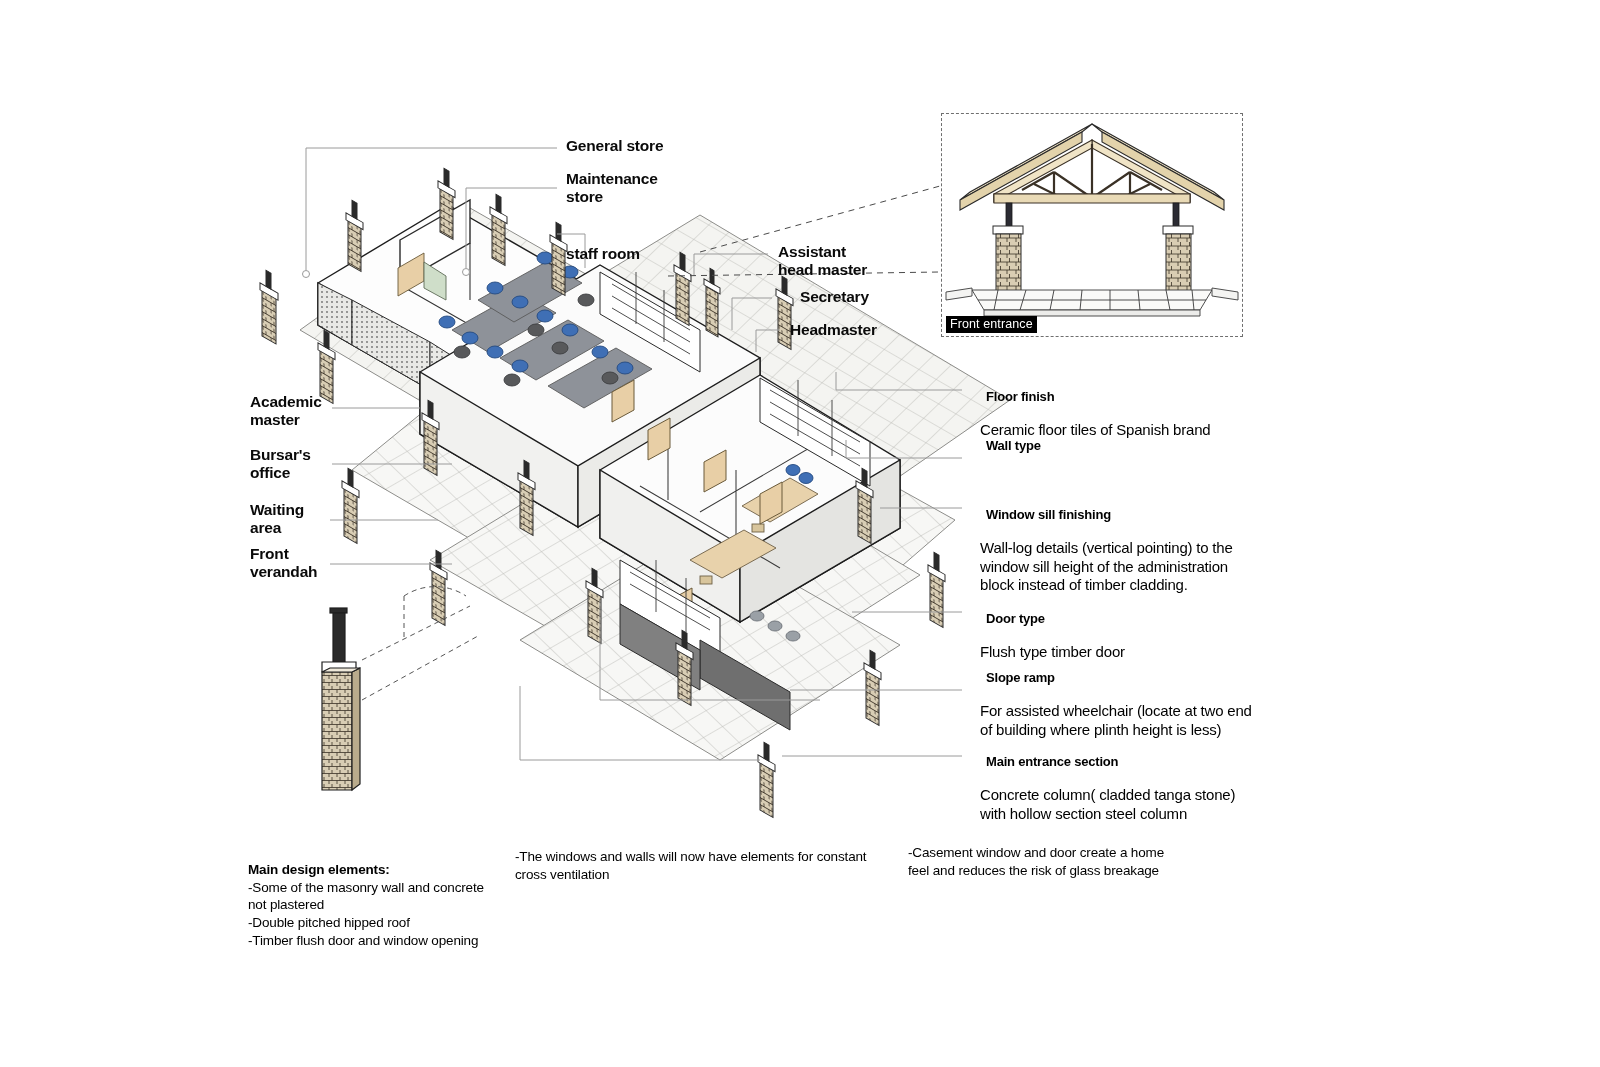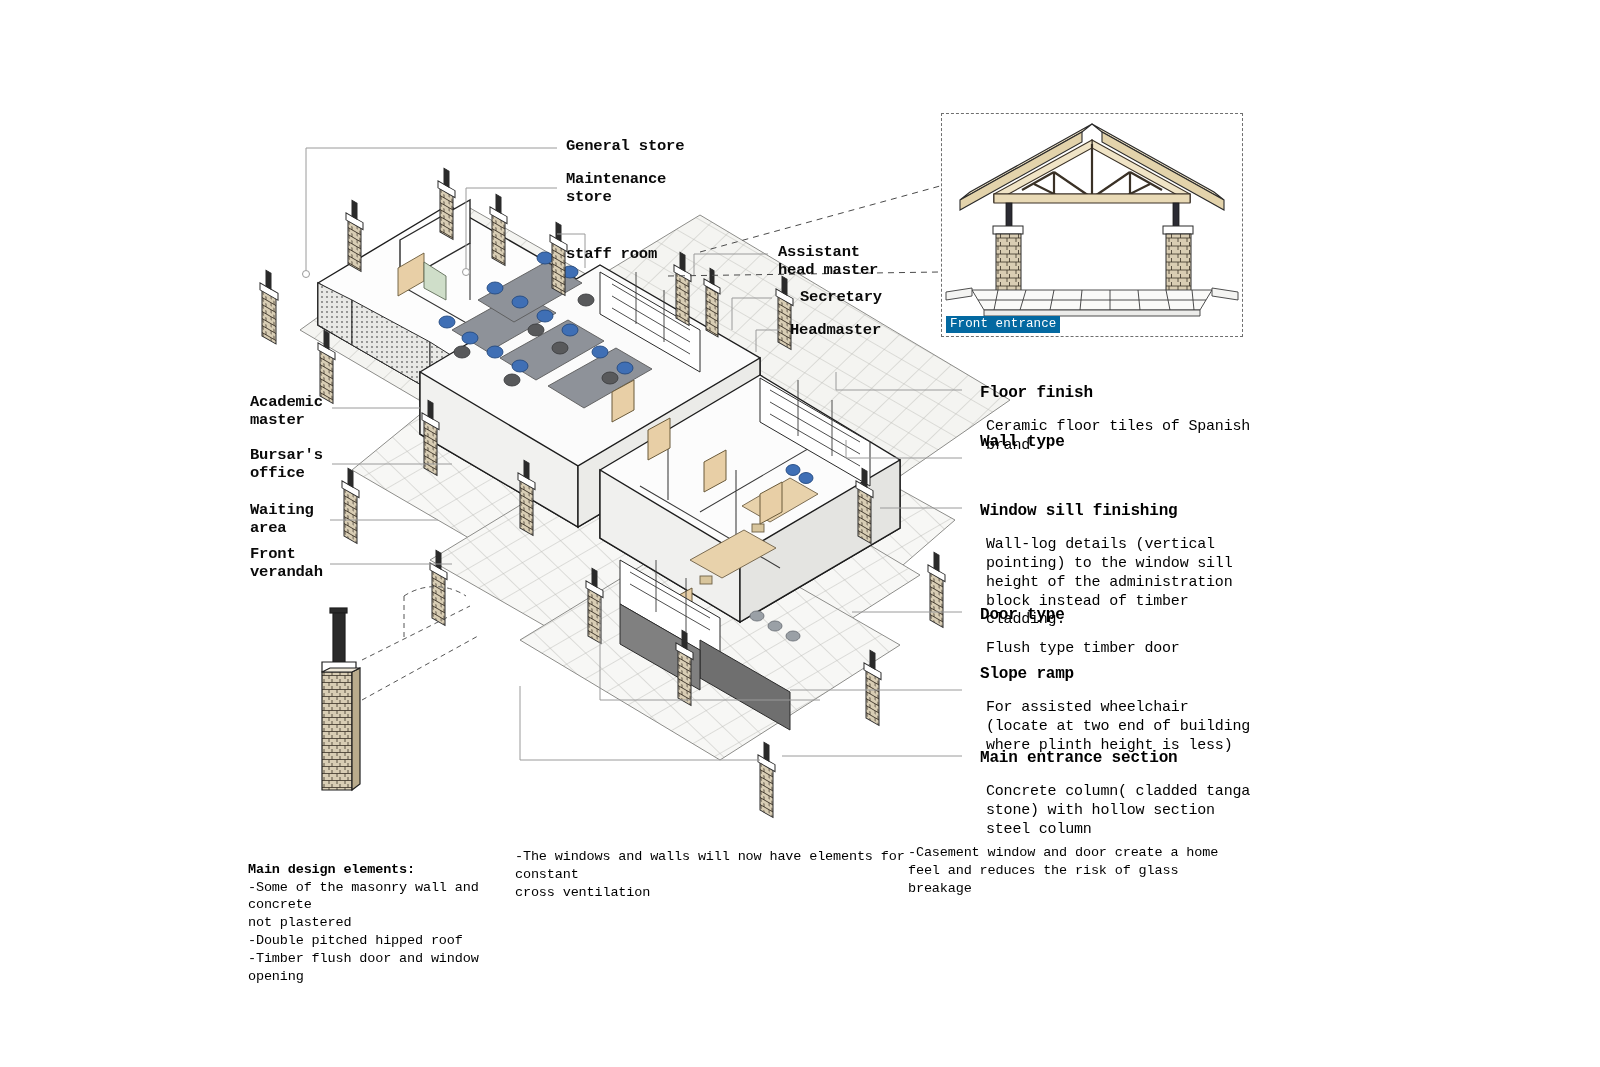--- a/index.html
+++ b/index.html
@@ -3,39 +3,39 @@
 <meta charset="utf-8">
 <title>Administration Block — Isometric Presentation</title>
 <style>
   html,body{margin:0;padding:0;background:#ffffff;}
   body{
     width:1600px;height:1067px;position:relative;overflow:hidden;
     font-family:"Liberation Sans", sans-serif;
     color:#000;
     -webkit-font-smoothing:antialiased;
   }
-  .board{position:absolute;inset:0;font-family:Liberation Mono, monospace;}
+  .board{position:absolute;inset:0;}
 
   
   .lbl{position:absolute;font-weight:bold;font-size:15.5px;line-height:1.18;letter-spacing:-0.2px;color:#0a0a0a;white-space:pre-line;}
 
   
   .ann{position:absolute;left:970px;width:300px;}
-  .ann h4{margin:10px;font-size:16px;font-weight:bold;line-height:1.15;letter-spacing:-0.2px;}
-  .ann p{margin:16px;font-size:15px;font-weight:normal;line-height:1.25;letter-spacing:-0.2px;}
+  .ann h4{margin:16px;font-size:13px;font-weight:bold;line-height:1.15;letter-spacing:-0.2px;}
+  .ann p{margin:10px;font-size:15px;font-weight:normal;line-height:1.25;letter-spacing:-0.2px;}
 
   
   .note{position:absolute;font-size:13.5px;line-height:1.32;letter-spacing:-0.15px;white-space:pre-line;}
   .note b{font-weight:bold;}
 
   
   #inset{position:absolute;left:941px;top:113px;width:300px;height:222px;
          border:1px dashed #6f6f6f;background:#fff;}
   #inset svg{display:block;}
-  .inset-cap{position:absolute;left:946px;top:316px;background:#0369a1;color:#fff;
+  .inset-cap{position:absolute;left:946px;top:316px;background:#000000;color:#fff;
              font-size:12.5px;font-weight:normal;padding:1px 4px 2px 4px;letter-spacing:0.1px;}
 
   
   svg.layer{position:absolute;left:0;top:0;width:1600px;height:1067px;overflow:visible;pointer-events:none;}
 </style>
 </head>
 <body>
 
 <div class="board">
 

